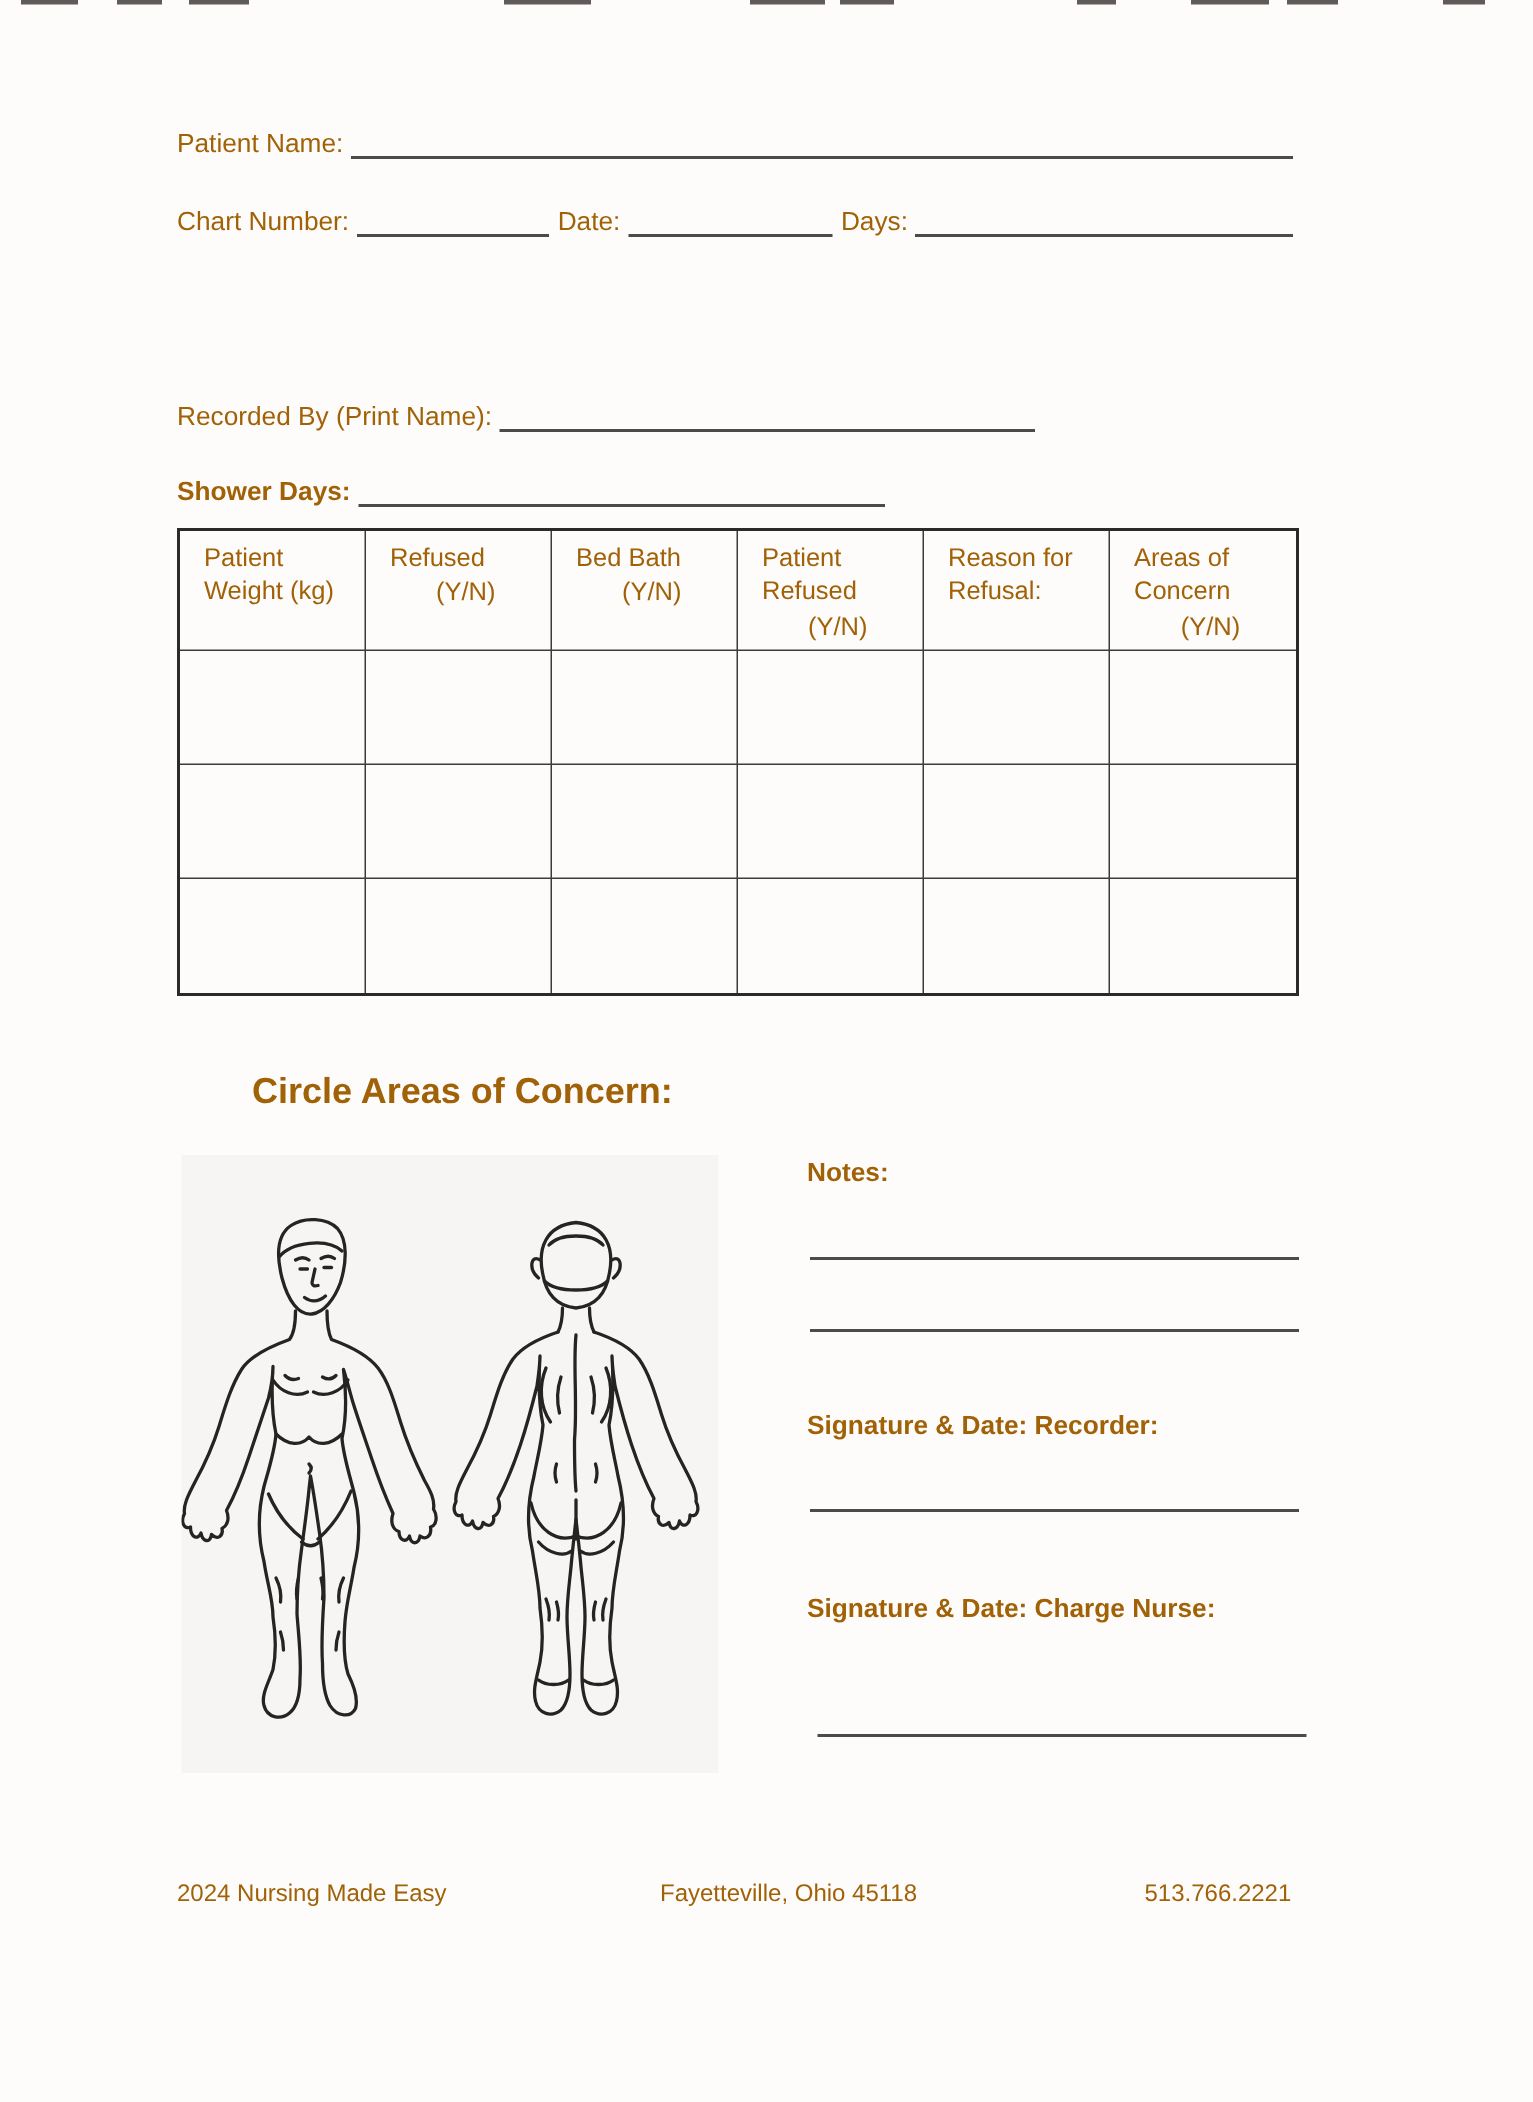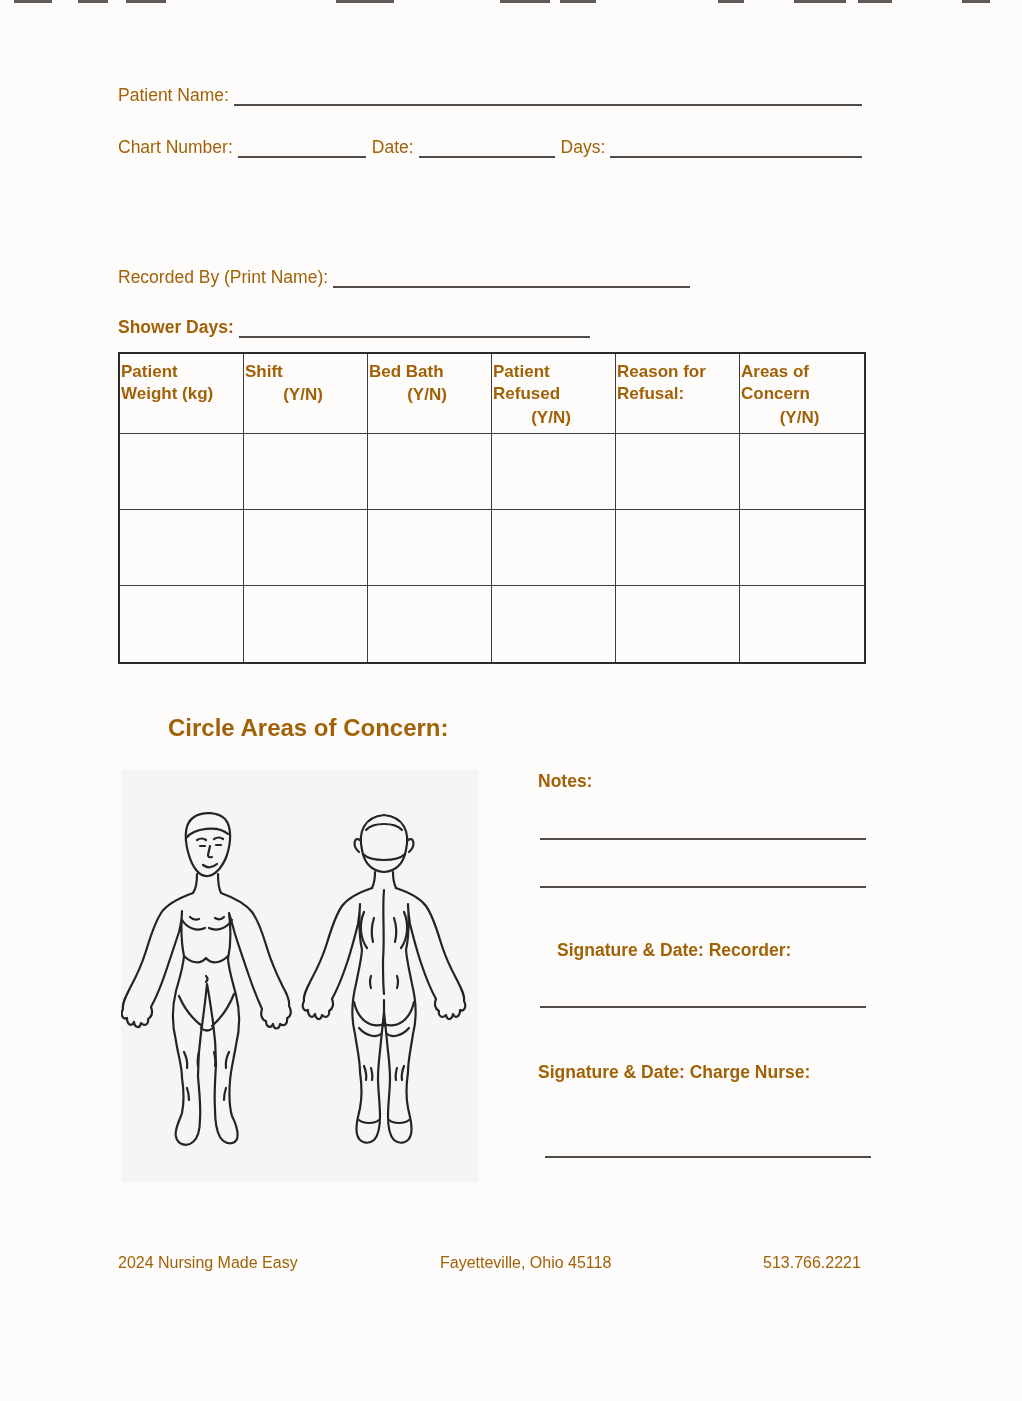--- a/index.html
+++ b/index.html
@@ -30,21 +30,21 @@
   
   .doc-table{
     position:absolute;left:118px;top:352px;width:748px;height:312px;
     display:grid;grid-template-columns:repeat(6,1fr);
     grid-template-rows:80px 1fr 1fr 1fr;
     border:2px solid #2c2a28;box-sizing:border-box;
   }
   .dt-cell{border-right:1.5px solid #3e3b39;border-bottom:1.5px solid #3e3b39;box-sizing:border-box;}
   .dt-cell:nth-child(6n){border-right:none;}
   .dt-cell:nth-child(n+19){border-bottom:none;}
-  .dt-head{font-weight:bold;font-size:17px;line-height:1.32;padding:7px 6px 4px 1px;}
+  .dt-head{font-weight:normal;font-size:17px;line-height:1.32;padding:7px 6px 4px 16px;}
   .yn{display:block;text-align:center;margin-top:1px;}
 
   .concern-heading{
     position:absolute;left:168px;top:714px;
     font-size:24px;font-weight:bold;
     text-decoration-thickness:2.5px;text-underline-offset:5px;
   }
 
   .figure-box{
     position:absolute;left:121px;top:770px;width:358px;height:412px;
@@ -99,21 +99,21 @@
     <span class="lbl">Recorded By (Print Name):</span>
     <span class="fill"></span>
   </div>
 
   <div class="doc-table">
     <div class="dt-cell dt-head">
       <span>Patient Weight (kg)</span>
       <span class="yn"></span>
     </div>
     <div class="dt-cell dt-head">
-      <span>Shift</span>
+      <span>Refused</span>
       <span class="yn">(Y/N)</span>
     </div>
     <div class="dt-cell dt-head">
       <span>Bed Bath</span>
       <span class="yn">(Y/N)</span>
     </div>
     <div class="dt-cell dt-head">
       <span>Patient Refused</span>
       <span class="yn">(Y/N)</span>
     </div>
@@ -209,21 +209,21 @@
         <path d="M238,350 C243,354 253,354 258,350"></path>
         <path d="M268,350 C273,354 283,354 288,350"></path>
       </g>
     </svg>
   </div>
 
   <div class="side-label" style="left:538px;top:771px;">Notes:</div>
   <div class="sig-line" style="top:838px;"></div>
   <div class="sig-line" style="top:886px;"></div>
 
-  <div class="side-label" style="left:538px;top:940px;margin-left:19px;">Signature &amp; Date: Recorder:</div>
+  <div class="side-label" style="left:538px;top:940px;">Signature &amp; Date: Recorder:</div>
   <div class="sig-line" style="top:1006px;"></div>
 
   <div class="side-label" style="left:538px;top:1062px;">Signature &amp; Date: Charge Nurse:</div>
   <div class="sig-line" style="top:1156px;left:545px;"></div>
 
   <div class="footer-item" style="left:118px;">2024 Nursing Made Easy</div>
   <div class="footer-item" style="left:440px;">Fayetteville, Ohio 45118</div>
   <div class="footer-item" style="left:763px;">513.766.2221</div>
 
 </div>

